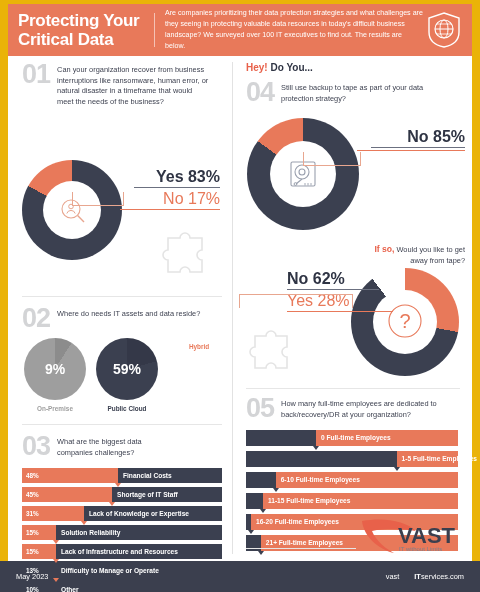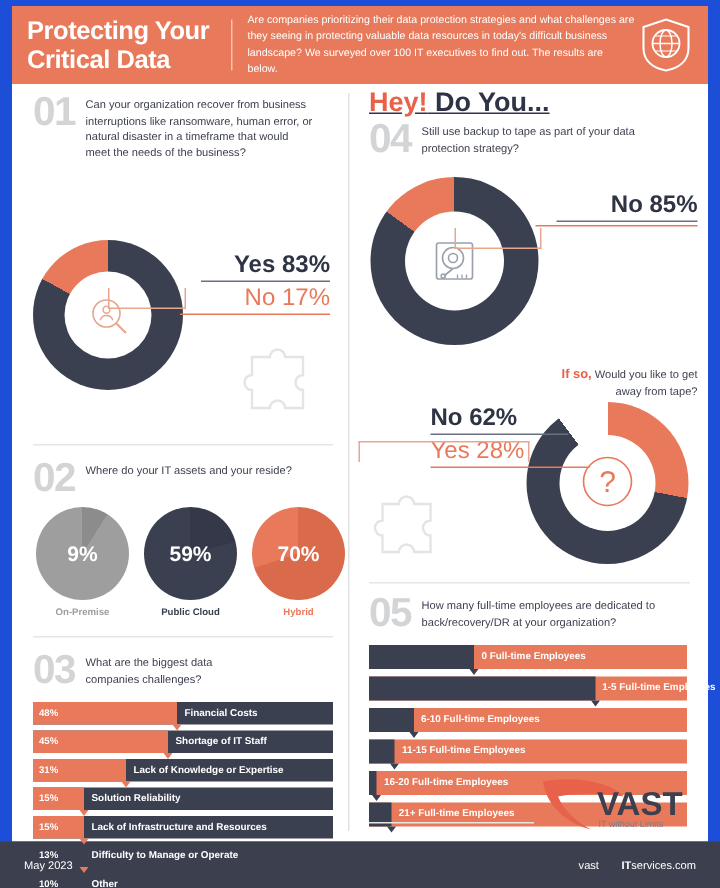--- a/index.html
+++ b/index.html
@@ -2,21 +2,21 @@
 <html><head>
 <meta charset="utf-8">
 <style>
   * { box-sizing: border-box; margin: 0; padding: 0; }
   html, body {
     width: 480px; height: 592px;
     font-family: "Liberation Sans", sans-serif;
     background: #3b3f4e;
     overflow: hidden;
   }
-  .page { position: relative; width: 480px; height: 592px; background: #1d4ed8; }
+  .page { position: relative; width: 480px; height: 592px; background: #eab308; }
 
   
   .header {
     position: absolute; left: 8px; top: 4px; width: 464px; height: 52px;
     background: #e8795a; display: flex; align-items: center; padding: 0 10px;
   }
   .hdr-title {
     color: #ffffff; font-size: 17px; font-weight: bold; line-height: 19px;
     width: 132px; letter-spacing: -0.3px;
   }
@@ -37,21 +37,21 @@
 
   
   .sec { position: absolute; }
   .sec-head { display: flex; align-items: flex-start; }
   .sec-num {
     font-size: 27px; font-weight: bold; color: #d3d4d6; line-height: 25px;
     letter-spacing: -1px; margin-right: 7px; flex: 0 0 auto;
   }
   .sec-q { font-size: 7.4px; line-height: 10.5px; color: #3b3f4e; padding-top: 3px; }
 
-  .heyline { font-size: 18px; font-weight: bold; color: #2f3444; line-height: 16px; text-decoration: underline; }
+  .heyline { font-size: 10px; font-weight: bold; color: #2f3444; line-height: 16px; }
   .heyline .hey { color: #e8614a; }
 
   
   .donut { position: absolute; border-radius: 50%; }
   .donut .hole {
     position: absolute; border-radius: 50%; background: #fff;
     left: 50%; top: 50%; transform: translate(-50%,-50%);
   }
   .ans { position: absolute; }
   .ans-yes { font-size: 16px; font-weight: bold; color: #2f3444; text-align: right; white-space: nowrap; }
@@ -161,41 +161,38 @@
         <svg viewBox="0 0 58 58" width="58" height="58">
           <path d="M8 14 h12 a5 5 0 0 1 10 0 h12 v12 a5 5 0 0 0 0 10 v12 H30 a5 5 0 0 0-10 0 H8 V36 a5 5 0 0 1 0-10 Z" fill="none" stroke="#e4e4e4" stroke-width="1.6"></path>
         </svg>
       </div>
 
       <div class="hdivider" style="left:14px; top:240px; width:200px;"></div>
 
       <div class="sec" style="left:14px; top:250px; width:204px;">
         <div class="sec-head">
           <div class="sec-num">02</div>
-          <div class="sec-q" style="width:158px">Where do your IT assets and your reside?</div>
+          <div class="sec-q" style="width:158px">Where do needs IT assets and data reside?</div>
         </div>
       </div>
 
       <div class="pies" style="left:16px; top:282px;">
         <div class="pie-wrap">
           <div class="pie" style="background: conic-gradient(from 0deg, #8c8c8c 0deg 32.4deg, #9e9e9e 32.4deg 360deg);">
             <span class="pie-val">9%</span>
           </div>
           <div class="pie-lab" style="color:#9e9e9e">On-Premise</div>
         </div>
         <div class="pie-wrap">
           <div class="pie" style="background: conic-gradient(from 0deg, #343848 0deg 75.6deg, #3b4050 75.6deg 360deg);">
             <span class="pie-val">59%</span>
           </div>
           <div class="pie-lab" style="color:#3b4050">Public Cloud</div>
         </div>
         <div class="pie-wrap">
-          <div class="pie" style="background: conic-gradient(from 0deg, #da6a4c 0deg 252deg, #e8795a 252deg 360deg);">
-            <span class="pie-val">70%</span>
-          </div>
           <div class="pie-lab" style="color:#e8795a">Hybrid</div>
         </div>
       </div>
 
       <div class="hdivider" style="left:14px; top:368px; width:200px;"></div>
 
       <div class="sec" style="left:14px; top:378px; width:200px;">
         <div class="sec-head">
           <div class="sec-num">03</div>
           <div class="sec-q" style="width:120px">What are the biggest data companies challenges?</div>

